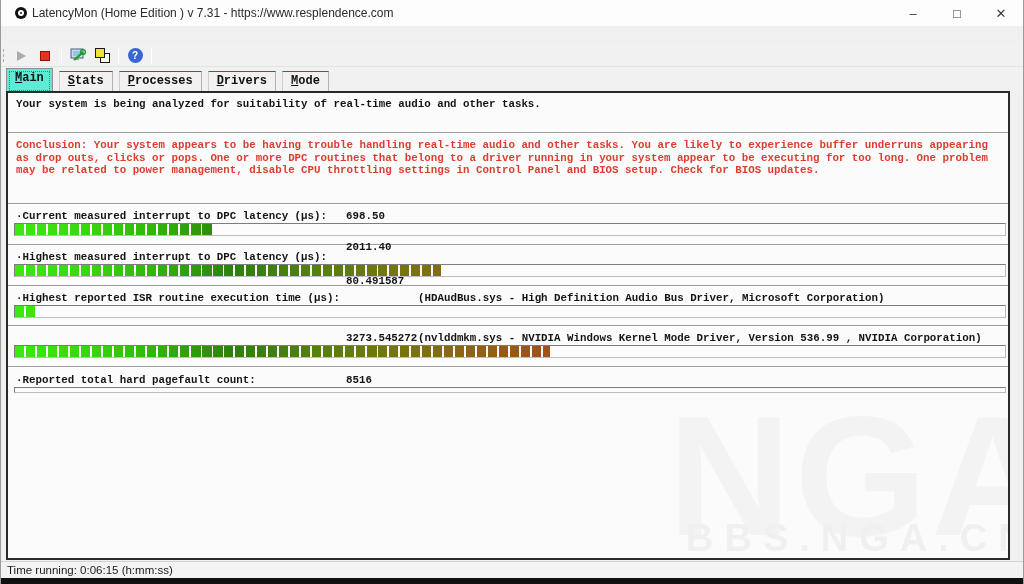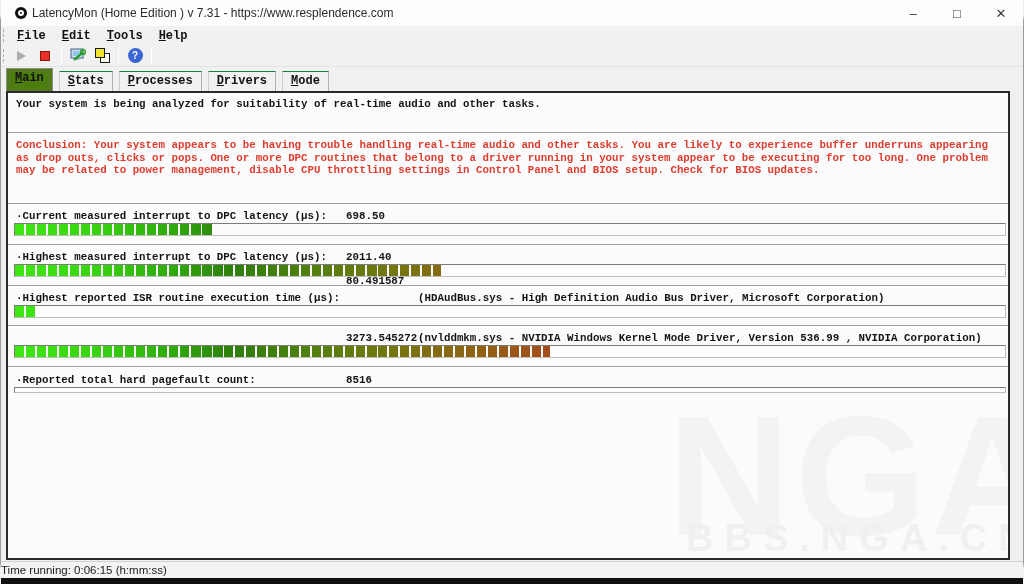--- a/index.html
+++ b/index.html
@@ -1,18 +1,18 @@
 <!DOCTYPE html>
 <html><head>
 <meta charset="utf-8">
 <style>
   * { margin:0; padding:0; box-sizing:border-box; }
   html,body { width:1024px; height:584px; overflow:hidden; }
   body { font-family:"Liberation Sans", sans-serif; background:#f0f0f0; position:relative; }
-  .window { position:absolute; inset:0; background:#f0f0f0; border-left:1px solid #9a9a9a; border-right:1px solid #9a9a9a;border-radius:22px; }
+  .window { position:absolute; inset:0; background:#f0f0f0; border-left:1px solid #9a9a9a; border-right:1px solid #9a9a9a; }
 
   
   .titlebar { position:absolute; left:0; top:0; width:100%; height:26px; background:#fdfdfd; }
   .app-icon { position:absolute; left:14px; top:7px; width:12px; height:12px; border-radius:50%;
               background:#111; }
   .app-icon::after { content:""; position:absolute; left:3px; top:3px; width:6px; height:6px;
               border-radius:50%; background:#fff; }
   .app-icon::before { content:""; position:absolute; left:5px; top:5px; width:2px; height:2px;
               border-radius:50%; background:#111; z-index:2; }
   .title-text { position:absolute; left:31px; top:6px; font-size:12px; color:#2b2b2b; white-space:nowrap; }
@@ -42,21 +42,21 @@
   .help-glyph { width:15px; height:15px; border-radius:50%; background:#3a66d4; color:#fff;
                 font-size:10px; font-weight:bold; display:flex; align-items:center; justify-content:center;
                 font-family:"Liberation Sans", sans-serif; }
 
   
   .tabstrip { position:absolute; left:0; top:67px; width:100%; height:24px; background:#f1f1f1;
               display:flex; align-items:flex-end; padding-left:5px; }
   .tab { height:20px; padding:2px 8px 0 8px; font-family:"Liberation Mono", monospace; font-weight:bold;
          font-size:12px; color:#111; background:#f1f1f1; border-left:1px solid #cdcdcd;
          border-right:1px solid #b2b2b2; border-top:1px solid #15803d; margin-right:6px; position:relative; }
-  .tab.selected { height:23px; background:#4d7c0f; border:1px solid #8f8f8f; border-bottom:none; z-index:3; }
+  .tab.selected { height:23px; background:#5eead4; border:1px solid #8f8f8f; border-bottom:none; z-index:3; }
   .tab.selected .focus-rect { position:absolute; inset:2px 2px 0 2px; border:1px dotted #6b6b6b; }
   .tab-label { display:inline-block; }
   .tab-label::first-letter { text-decoration:underline; }
 
   
   .panel { position:absolute; left:5px; top:91px; width:1004px; height:469px; background:#fbfbfb;
            border:2px solid #2a2a2a; overflow:hidden; }
   .mono { font-family:"Liberation Mono", monospace; font-weight:bold; font-size:10.8px; color:#141414; }
   .line1 { position:absolute; left:8px; top:5px; white-space:nowrap; }
   .time-row { position:absolute; left:0; top:22px; width:100%; height:13px; }
@@ -81,45 +81,38 @@
   
   .wm-big { position:absolute; left:660px; top:285px; font-size:170px; font-weight:bold;
             color:#f3f3f3; letter-spacing:4px; font-family:"Liberation Sans", sans-serif; z-index:0; }
   .wm-small { position:absolute; left:678px; top:424px; font-size:38px; font-weight:bold;
             color:#f0f0f0; letter-spacing:11px; z-index:0; }
   .content-layer { position:absolute; inset:0; z-index:1; }
 
   
   .statusbar { position:absolute; left:0; top:561px; width:100%; height:17px; background:#f3f3f3;
                border-top:1px solid #d2d2d2; display:flex; align-items:center; }
-  .status-text { font-size:11.5px; color:#1c1c1c; }
+  .status-text { margin-left:6px; font-size:11.5px; color:#1c1c1c; }
   .bottom-strip { position:absolute; left:0; top:578px; width:100%; height:6px; background:#101010; }
 </style>
 </head>
 <body>
 
 <div class="window">
 
   <div class="titlebar">
     <div class="app-icon"></div>
     <div class="title-text">LatencyMon (Home Edition ) v 7.31 - https://www.resplendence.com</div>
     <div class="win-controls">
       <div class="win-btn">–</div>
       <div class="win-btn">□</div>
       <div class="win-btn">✕</div>
     </div>
   </div>
 
-  <div class="menubar">
-    <div class="gripper"></div>
-    <span class="menu-item">File</span>
-    <span class="menu-item">Edit</span>
-    <span class="menu-item">Tools</span>
-    <span class="menu-item">Help</span>
-  </div>
 
   <div class="toolbar">
     <div class="gripper"></div>
     <div class="tool-btn">
       <div class="play-glyph"></div>
     </div>
     <div class="tool-btn">
       <div class="stop-glyph"></div>
     </div>
     <div class="tool-sep"></div>
@@ -178,21 +171,21 @@
       <div class="groove" style="top:110px"></div>
       <div class="m-label mono" style="top:117px">·Current measured interrupt to DPC latency (µs):</div>
       <div class="col-value mono" style="top:117px">698.50</div>
       <div class="bar-track" style="top:130px">
         <div class="bar-fill" style="width: 20%;"></div>
         <div class="bar-segments"></div>
       </div>
 
       <div class="groove" style="top:151px"></div>
       <div class="m-label mono" style="top:158px">·Highest measured interrupt to DPC latency (µs):</div>
-      <div class="col-value mono" style="top:158px">2011.40</div>
+      <div class="col-value mono" style="top:148px">2011.40</div>
       <div class="bar-track" style="top:171px">
         <div class="bar-fill" style="width: 43%;"></div>
         <div class="bar-segments"></div>
       </div>
 
       <div class="groove" style="top:192px"></div>
       <div class="m-label mono" style="top:199px">·Highest reported ISR routine execution time (µs):</div>
       <div class="col-value mono" style="top:182px">80.491587</div>
       <div class="m-info mono" style="top:199px">(HDAudBus.sys - High Definition Audio Bus Driver, Microsoft Corporation)</div>
       <div class="bar-track" style="top:212px">

